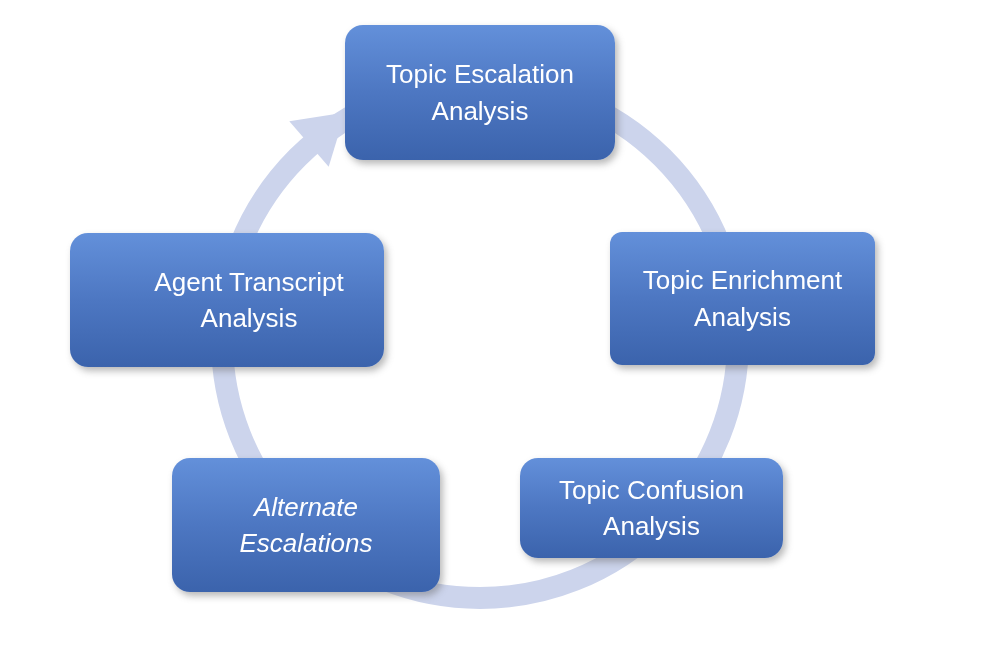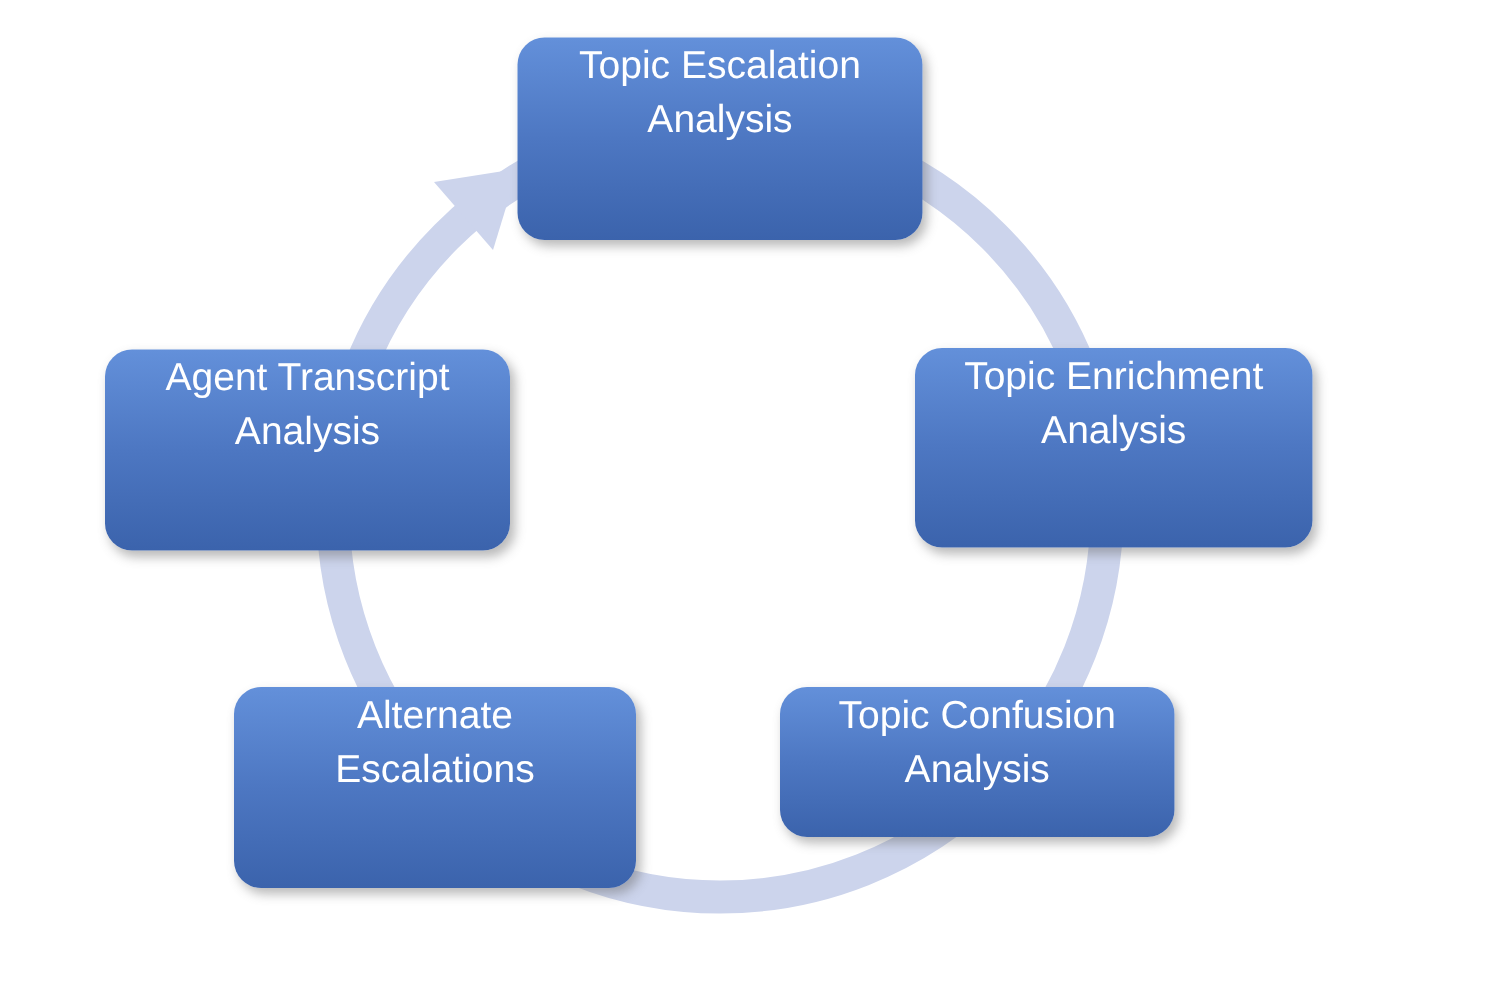--- a/index.html
+++ b/index.html
@@ -18,39 +18,39 @@
   .ring-svg {
     position: absolute;
     left: 0;
     top: 0;
     width: 992px;
     height: 654px;
   }
   .node {
     position: absolute;
     display: flex;
-    align-items: flex-start;
+    align-items: center;
     justify-content: center;
     text-align: center;
     color: #ffffff;
     font-size: 26px;
     line-height: 1.4;
     border-radius: 18px;
     background: linear-gradient(180deg, #6390da 0%, #4d77c2 50%, #3b63ac 100%);
     box-shadow: 3px 4px 7px rgba(100,100,100,0.45);
   }
   .node-label {
     white-space: pre-line;
     padding: 0 12px;
   }
   #node-top          { left: 345px; top: 25px;  width: 270px; height: 135px; }
-  #node-right        { left: 610px; top: 232px; width: 265px; height: 133px; }
+  #node-right        { left: 610px; top: 232px; width: 265px; height: 133px; border-radius: 12px; }
   #node-bottom-right { left: 520px; top: 458px; width: 263px; height: 100px; }
-  #node-bottom-left  { left: 156px; top: 458px; width: 268px; height: 134px; }
-  #node-left         { left: 70px;  top: 233px; width: 270px; height: 134px; }
+  #node-bottom-left  { left: 172px; top: 458px; width: 268px; height: 134px; font-style: italic; }
+  #node-left         { left: 70px;  top: 233px; width: 270px; height: 134px; padding-left: 44px; }
 </style>
 </head>
 <body>
 
 <div class="stage">
 
   <svg class="ring-svg" viewBox="0 0 992 654" xmlns="http://www.w3.org/2000/svg" aria-hidden="true">
     <circle cx="480" cy="340" r="258" fill="none" stroke="#ccd4ec" stroke-width="22"></circle>
     <polygon points="0,-30 48,0 0,30" fill="#ccd4ec" transform="translate(309,144) rotate(-41)"></polygon>
   </svg>

